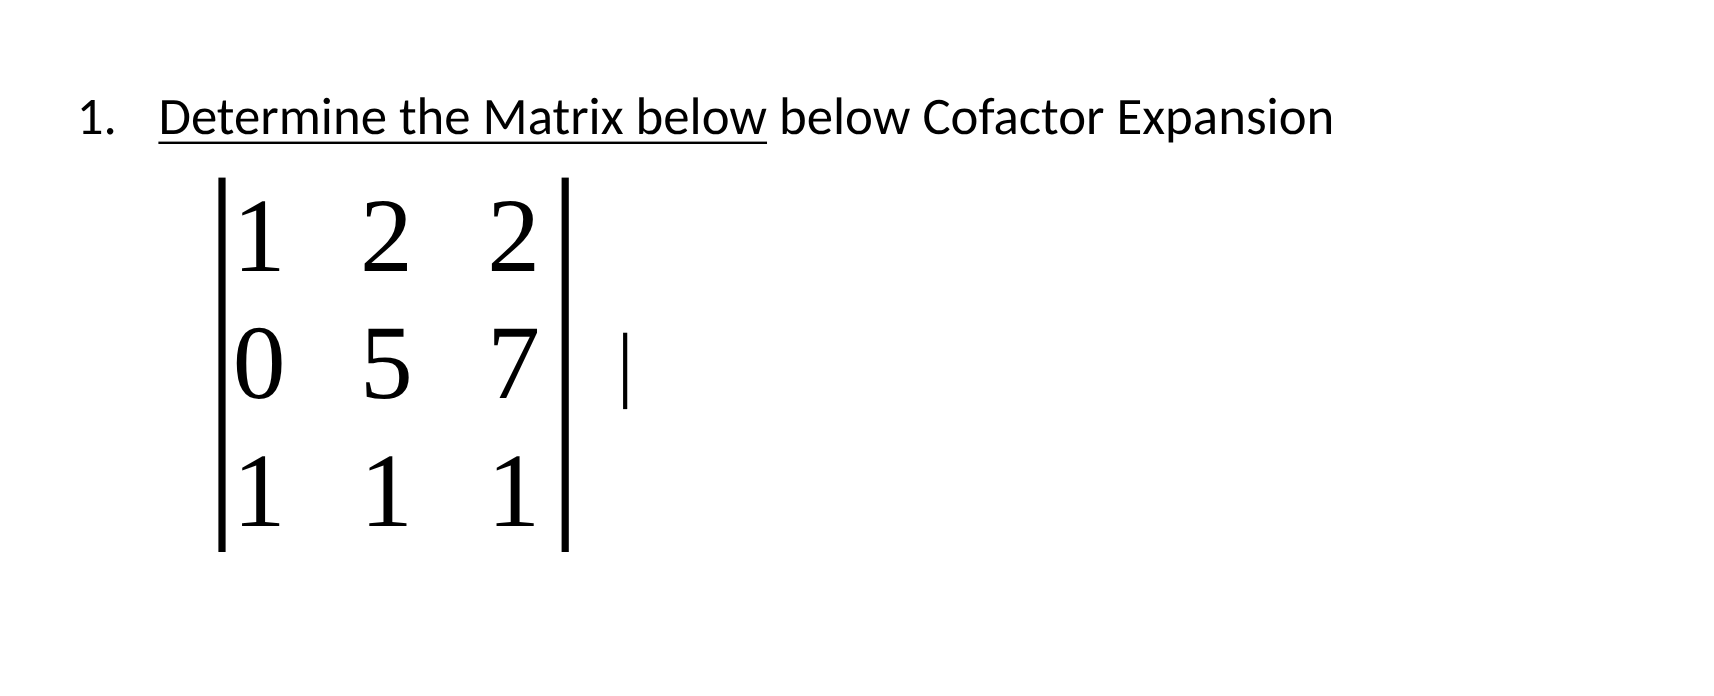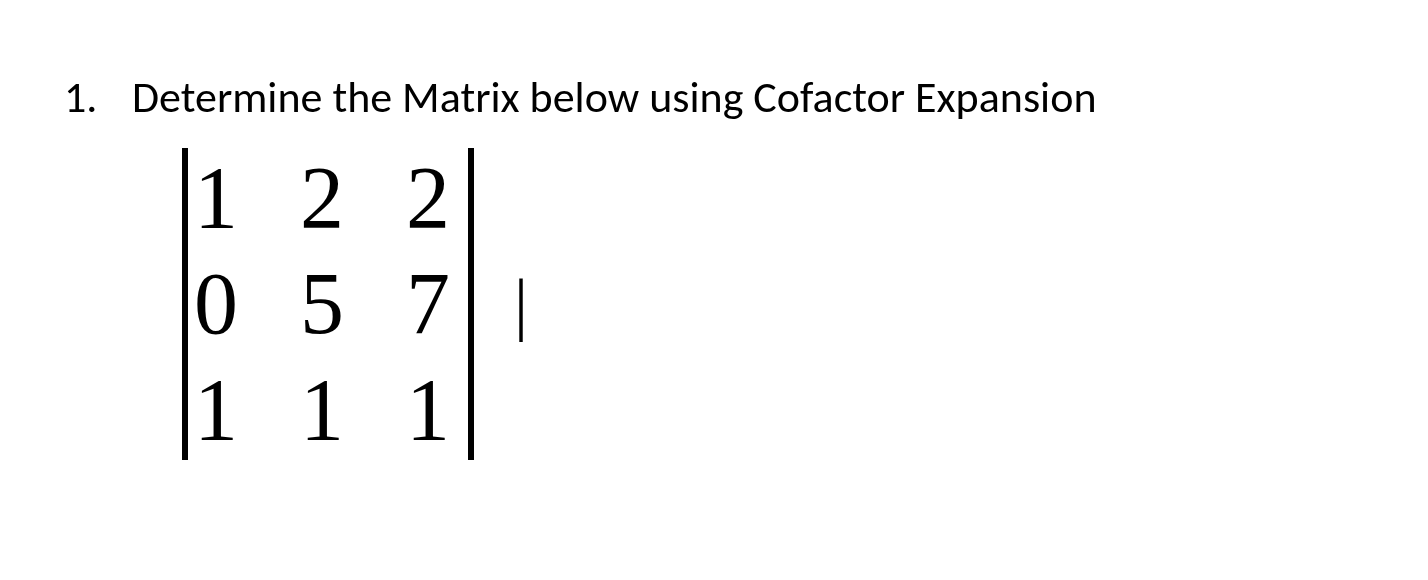--- a/index.html
+++ b/index.html
@@ -25,20 +25,21 @@
       font-size: 44px;
     }
     .problem-number {
       margin-right: 24px;
       min-width: 44px;
     }
     .problem-text {
       display: inline-block;
     }
     .underline {
+      text-decoration: underline;
       text-decoration-thickness: 2px;
       text-underline-offset: 6px;
       text-align: center;
     }
     .matrix-container {
       display: flex;
       align-items: center;
       margin-top: 24px;
       margin-left: 118px;
     }
@@ -77,21 +78,21 @@
       color: #000000;
     }
   </style>
 </head>
 <body>
 
 <div class="content">
   <div class="problem-line">
     <span class="problem-number">1.</span>
     <span class="problem-text">
-      <span class="underline">Determine the Matrix below</span><span> using Cofactor Expansion</span>
+      <span class="underline">Determine the Matrix below</span><span> below Cofactor Expansion</span>
     </span>
   </div>
 
   <div class="matrix-container">
     <div class="matrix">
       <div class="matrix-bar"></div>
       <div class="matrix-grid">
         <span class="matrix-cell">1</span>
         <span class="matrix-cell">2</span>
         <span class="matrix-cell">2</span>

